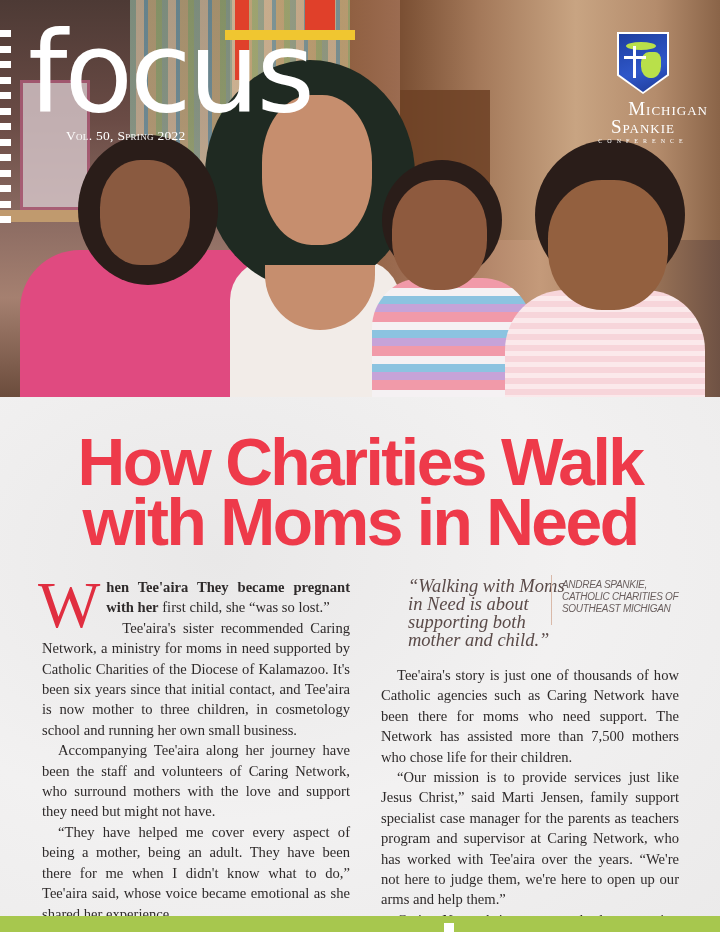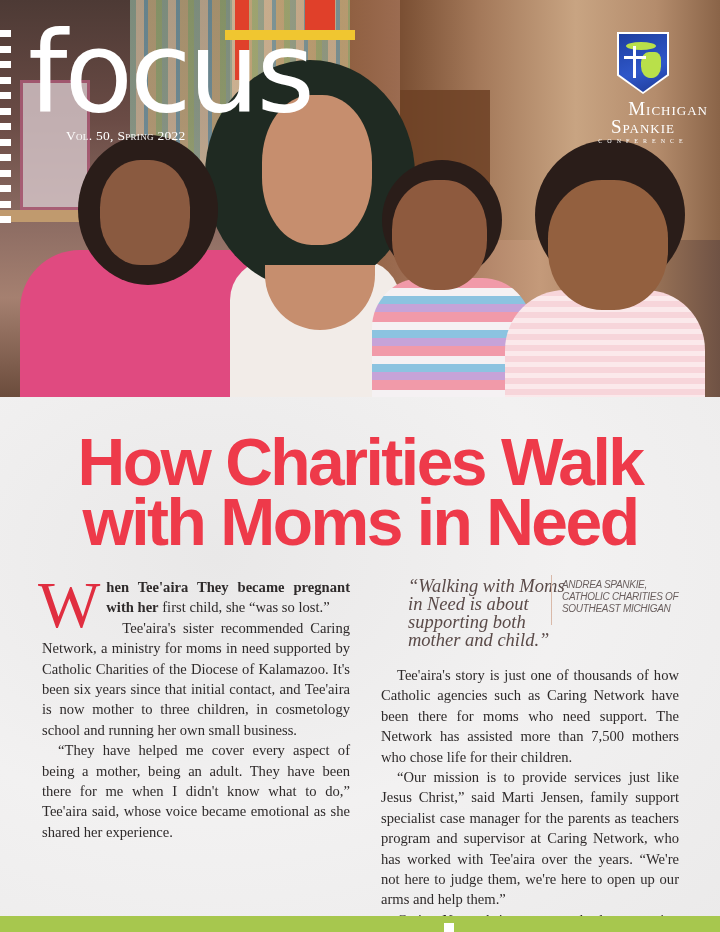--- a/index.html
+++ b/index.html
@@ -157,20 +157,21 @@
 <div class="page"></div>
 
 <h1 class="headline">
   <span>How Charities Walk</span><br>
   <span>with Moms in Need</span>
 </h1>
 
 <div class="col col-left">
   <p class="noindent"><span class="dropcap">W</span><span class="lead-bold">hen Tee'aira They became pregnant with her</span><span> first child, she “was so lost.”</span></p>
   <p>Tee'aira's sister recommended Caring Network, a ministry for moms in need supported by Catholic Charities of the Diocese of Kalamazoo. It's been six years since that initial contact, and Tee'aira is now mother to three children, in cosmetology school and running her own small business.</p>
+  <p>Accompanying Tee'aira along her journey have been the staff and volunteers of Caring Network, who surround mothers with the love and support they need but might not have.</p>
   <p>“They have helped me cover every aspect of being a mother, being an adult. They have been there for me when I didn't know what to do,” Tee'aira said, whose voice became emotional as she shared her experience.</p>
 </div>
 
 <div class="pullquote">“Walking with Moms in Need is about supporting both mother and child.”</div>
 <div class="pq-divider"></div>
 <div class="attribution">
   <span>Andrea Spankie,</span><br>
   <span>Catholic Charities of Southeast Michigan</span>
 </div>
 

